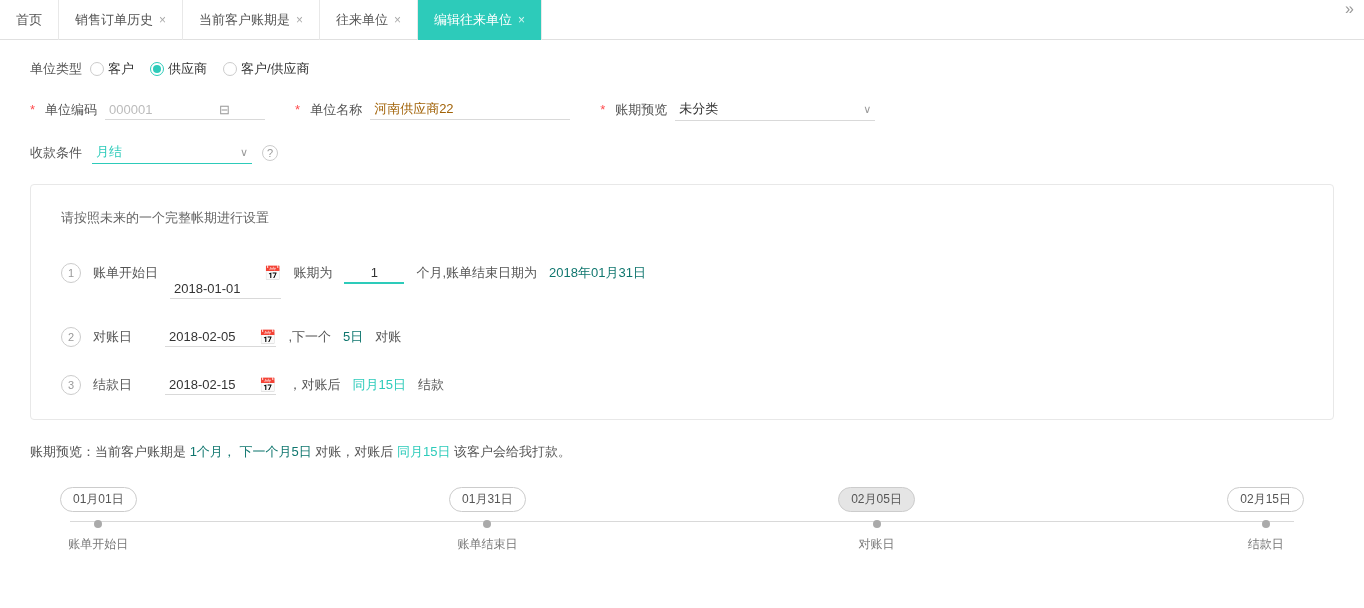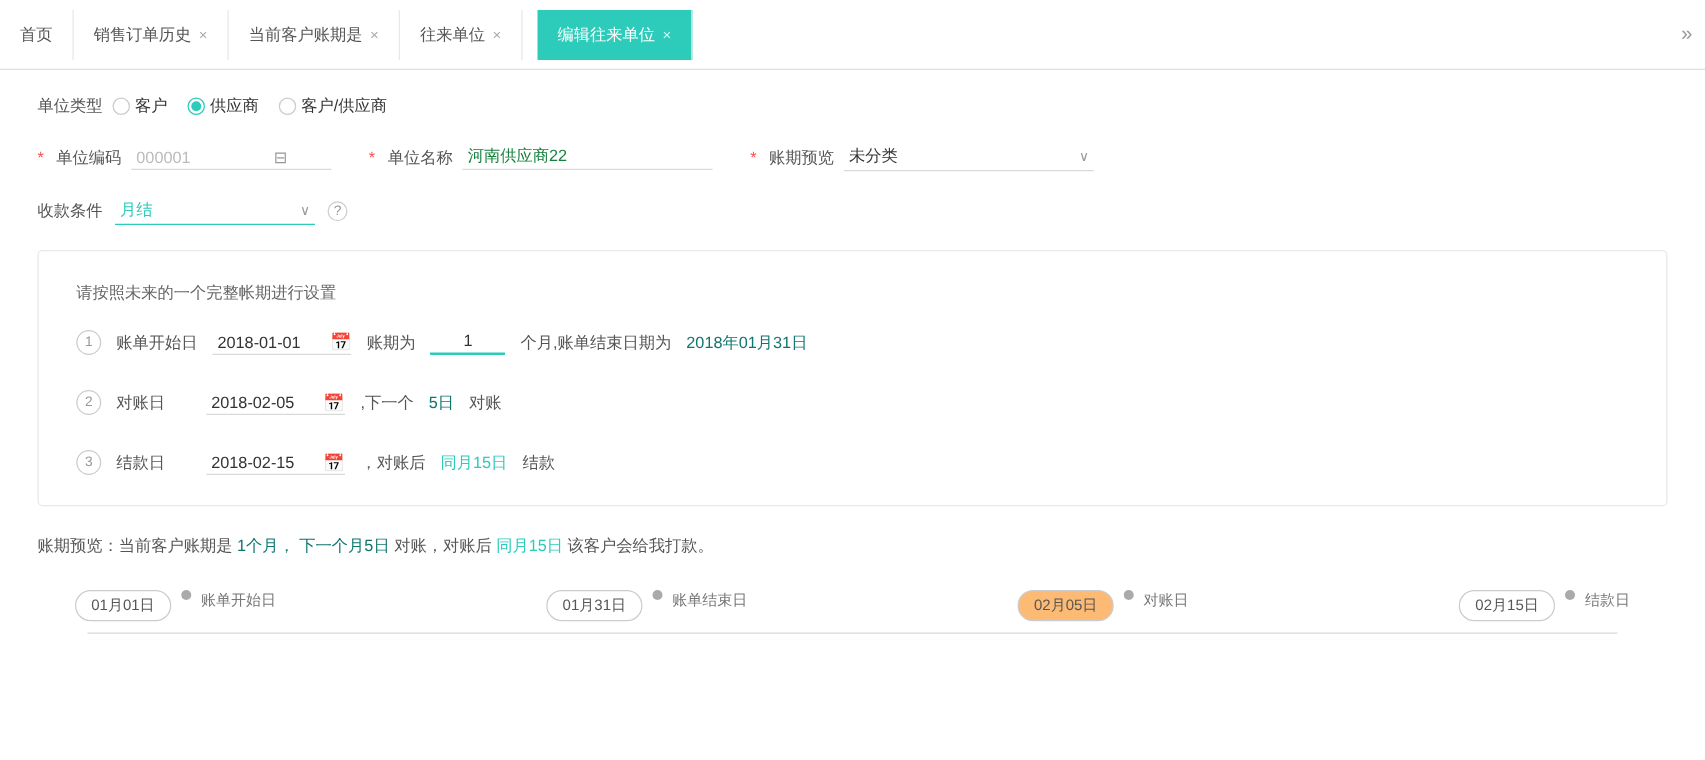--- a/index.html
+++ b/index.html
@@ -1,43 +1,42 @@
 <!DOCTYPE html>
 <html><head>
   <meta charset="utf-8">
   <style>
     * { box-sizing: border-box; margin: 0; padding: 0; }
     body { font-family: 'Microsoft YaHei', 'PingFang SC', sans-serif; font-size: 13px; color: #333; background: #f5f5f5; }
 
     
     .tabs-bar {
       display: flex;
-      align-items: center;
+      align-items: flex-start;
       background: #fff;
       border-bottom: 1px solid #e0e0e0;
-      height: 56px;
+      height: 40px;
       padding: 0;
       position: relative;
     }
     .tab-item {
       display: flex;
       align-items: center;
       padding: 0 16px;
       height: 40px;
       cursor: pointer;
       font-size: 13px;
       color: #555;
       border-right: 1px solid #e8e8e8;
       white-space: nowrap;
       gap: 6px;
     }
     .tab-item.active {
       background: #2dcbba;
       color: #fff;
-      margin-left: 12px;
     }
     .tab-close {
       font-size: 12px;
       color: #aaa;
       cursor: pointer;
       line-height: 1;
     }
     .tab-item.active .tab-close {
       color: rgba(255,255,255,0.8);
     }
@@ -105,21 +104,21 @@
       height: 8px;
       border-radius: 50%;
       background: #2dcbba;
     }
     .form-input {
       border: none;
       border-bottom: 1px solid #d9d9d9;
       outline: none;
       padding: 2px 4px;
       font-size: 13px;
-      color: #15803d;
+      color: #a16207;
       background: transparent;
       width: 160px;
     }
     .input-with-icon {
       display: flex;
       align-items: center;
       border-bottom: 1px solid #d9d9d9;
       width: 160px;
     }
     .input-with-icon input {
@@ -275,21 +274,22 @@
     }
     .timeline-track {
       display: flex;
       align-items: center;
       width: 100%;
       position: relative;
       justify-content: space-between;
     }
     .timeline-node {
       display: flex;
-      flex-direction: row;
+      flex-direction: column;
+      align-items: center;
       gap: 8px;
       position: relative;
       z-index: 2;
     }
 
     
     .spacer { flex: 1; }
   </style>
 </head>
 <body>
@@ -376,21 +376,21 @@
     <div class="help-icon">?</div>
   </div>
 
   <div class="settings-panel">
     <div class="settings-title">请按照未来的一个完整帐期进行设置</div>
 
     <div class="settings-row">
       <span class="row-num">1</span>
       <span class="row-label">账单开始日</span>
       <div class="date-input-group">
-        <input type="text" value="2018-01-01" style="border: none; outline: none; font-size: 13px; color: rgb(51, 51, 51); background: transparent; width: 90px; padding: 2px 4px;">
+        <input type="text" value="2018-01-01" style="border: none; outline: none; font-size: 13px; color: rgb(51, 51, 51); background: transparent; width: 90px; padding: 2px 4px; margin-top: 32px;">
         <span class="cal-icon">📅</span>
       </div>
       <span class="form-label">账期为</span>
       <div class="period-input">
         <input type="text" class="period-num-input" value="1" style="">
       </div>
       <span class="form-label">个月,账单结束日期为</span>
       <span class="highlight-orange">2018年01月31日</span>
     </div>
 
@@ -439,21 +439,21 @@
         <div style="font-size:12px;color:#777;white-space:nowrap;">账单开始日</div>
       </div>
 
       <div class="timeline-node">
         <div style="border:1px solid #ccc;border-radius:20px;padding:3px 12px;font-size:12px;color:#555;background:#fff;white-space:nowrap;">01月31日</div>
         <div style="width:8px;height:8px;border-radius:50%;background:#aaa;margin:0 auto;"></div>
         <div style="font-size:12px;color:#777;white-space:nowrap;">账单结束日</div>
       </div>
 
       <div class="timeline-node">
-        <div style="border:1px solid #ccc;border-radius:20px;padding:3px 12px;font-size:12px;color:#555;background:#fdba74;white-space:nowrap;">02月05日</div>
+        <div style="border:1px solid #ccc;border-radius:20px;padding:3px 12px;font-size:12px;color:#555;background:#e5e5e5;white-space:nowrap;">02月05日</div>
         <div style="width:8px;height:8px;border-radius:50%;background:#aaa;margin:0 auto;"></div>
         <div style="font-size:12px;color:#777;white-space:nowrap;">对账日</div>
       </div>
 
       <div class="timeline-node">
         <div style="border:1px solid #ccc;border-radius:20px;padding:3px 12px;font-size:12px;color:#555;background:#fff;white-space:nowrap;">02月15日</div>
         <div style="width:8px;height:8px;border-radius:50%;background:#aaa;margin:0 auto;"></div>
         <div style="font-size:12px;color:#777;white-space:nowrap;">结款日</div>
       </div>
     </div>

